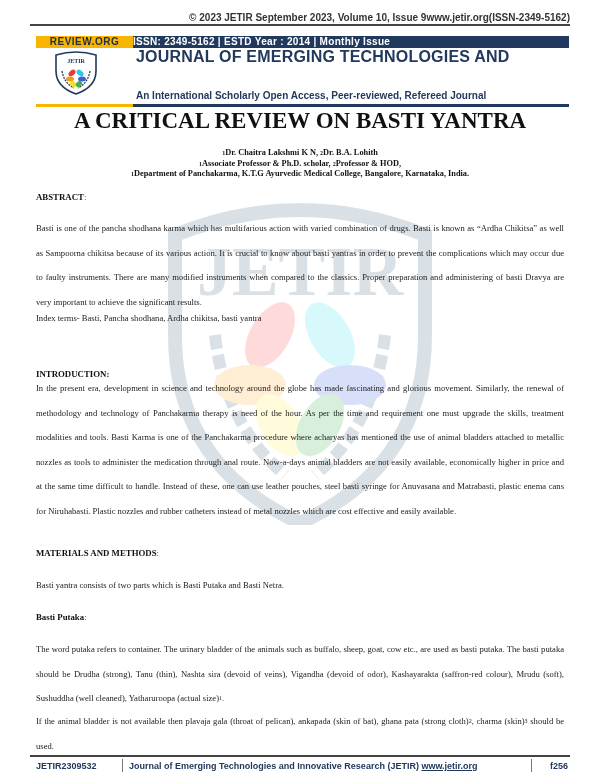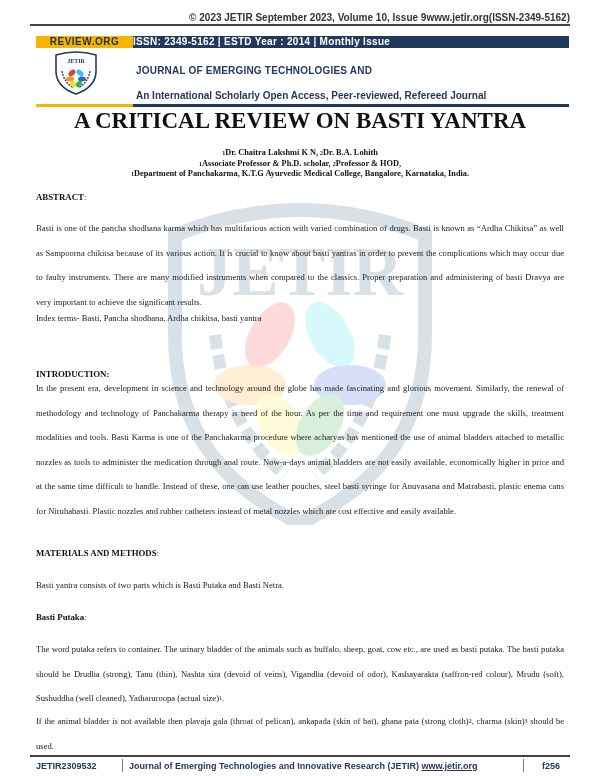--- a/index.html
+++ b/index.html
@@ -5,35 +5,35 @@
   html, body { margin:0; padding:0; background:#fff; }
   body { width:600px; height:776px; position:relative; overflow:hidden; font-family:"Liberation Serif", serif; color:#111; }
   .top-header { position:absolute; left:30px; right:30px; top:5px; height:18px; display:flex; justify-content:flex-end; align-items:flex-end; font-family:"Liberation Sans", sans-serif; font-size:10px; font-weight:bold; color:#333; }
   .top-rule { position:absolute; left:30px; right:30px; top:24px; height:2px; background:#444; }
   .banner { position:absolute; left:36px; width:533px; top:36px; }
   .banner-top { display:flex; height:12px; }
   .banner-org { width:97px; background:#f7b500; color:#1d2f4f; font-family:"Liberation Sans", sans-serif; font-weight:bold; font-size:10px; line-height:12px; text-align:center; letter-spacing:0.5px; }
   .banner-issn { flex:1; background:#22395e; color:#fff; font-family:"Liberation Sans", sans-serif; font-weight:bold; font-size:10px; line-height:12px; letter-spacing:0.3px; }
   .banner-body { position:relative; height:47px; }
   .logo { position:absolute; left:14px; top:1px; width:52px; height:46px; }
-  .journal-name { position:absolute; left:100px; top:1px; font-family:"Liberation Sans", sans-serif; font-weight:bold; color:#22395e; font-size:10px; line-height:15px; letter-spacing:0.2px;margin-top:14px; }
+  .journal-name { position:absolute; left:100px; top:1px; font-family:"Liberation Sans", sans-serif; font-weight:bold; color:#22395e; font-size:16px; line-height:15px; letter-spacing:0.2px; }
   .journal-sub { position:absolute; left:100px; top:42px; font-family:"Liberation Sans", sans-serif; font-weight:bold; color:#22395e; font-size:10px; }
   .banner-bottom { display:flex; height:3px; margin-top:9px; }
   .banner-bottom .y { width:97px; background:#f7b500; }
   .banner-bottom .b { flex:1; background:#22395e; }
   .watermark { position:absolute; left:135px; top:185px; width:330px; height:340px; opacity:0.22; pointer-events:none; }
   .title { position:absolute; left:0; right:0; top:108px; text-align:center; font-family:"Liberation Serif", serif; font-weight:bold; font-size:23px; color:#111; }
   .authors { position:absolute; left:0; right:0; top:148px; text-align:center; font-family:"Liberation Serif", serif; font-weight:bold; font-size:8.3px; line-height:10.5px; }
   sup { font-size:6px; vertical-align:top; }
   .content { position:absolute; left:36px; right:36px; top:192px; font-family:"Liberation Serif", serif; font-size:8.6px; color:#222; }
   .h { font-weight:bold; font-size:8.8px; color:#111; }
   .p { line-height:24.5px; text-align:justify; text-align-last:left; }
   .block { position:absolute; left:0; right:0; }
   .footer-rule { position:absolute; left:30px; right:30px; top:755px; height:2px; background:#444; }
-  .footer { position:absolute; left:36px; right:40px; top:758px; height:15px; display:flex; font-family:"Liberation Sans", sans-serif; font-weight:bold; font-size:9px; color:#22395e; align-items:center; }
+  .footer { position:absolute; left:36px; right:32px; top:758px; height:15px; display:flex; font-family:"Liberation Sans", sans-serif; font-weight:bold; font-size:9px; color:#22395e; align-items:center; }
   .footer .id { width:80px; }
   .footer .sep { width:1px; height:13px; background:#777; margin:0 6px; }
   .footer .journal { flex:1; }
   .footer a { color:#22395e; text-decoration:underline; }
   .footer .page { width:30px; text-align:right; }
 </style>
 </head>
 <body>
 
 <div class="top-header">

